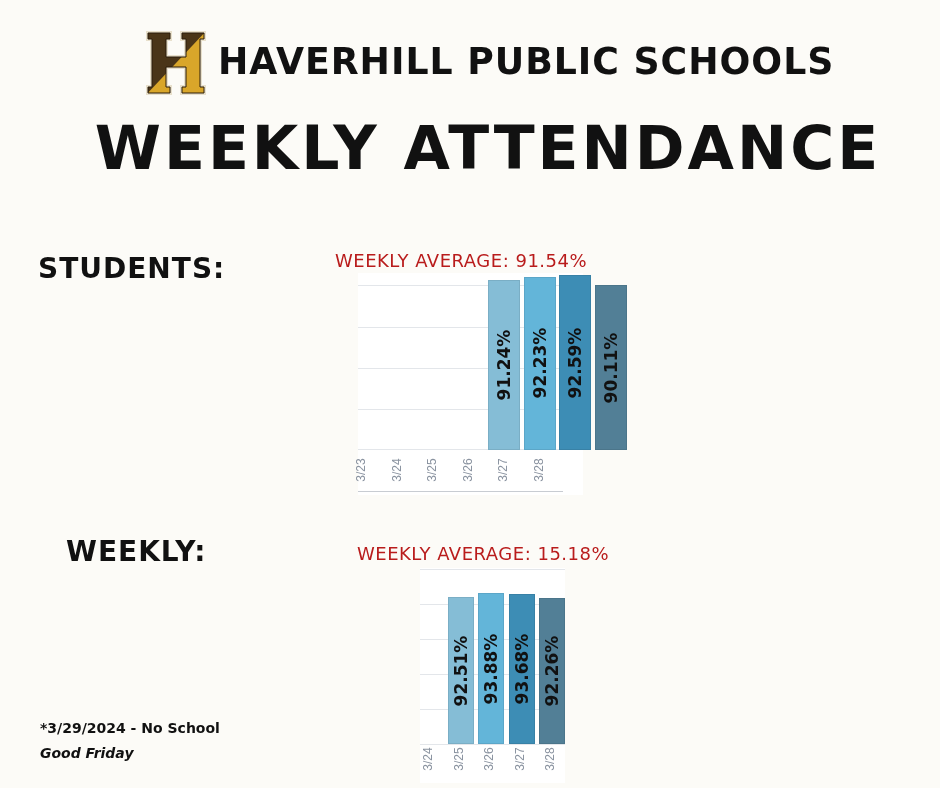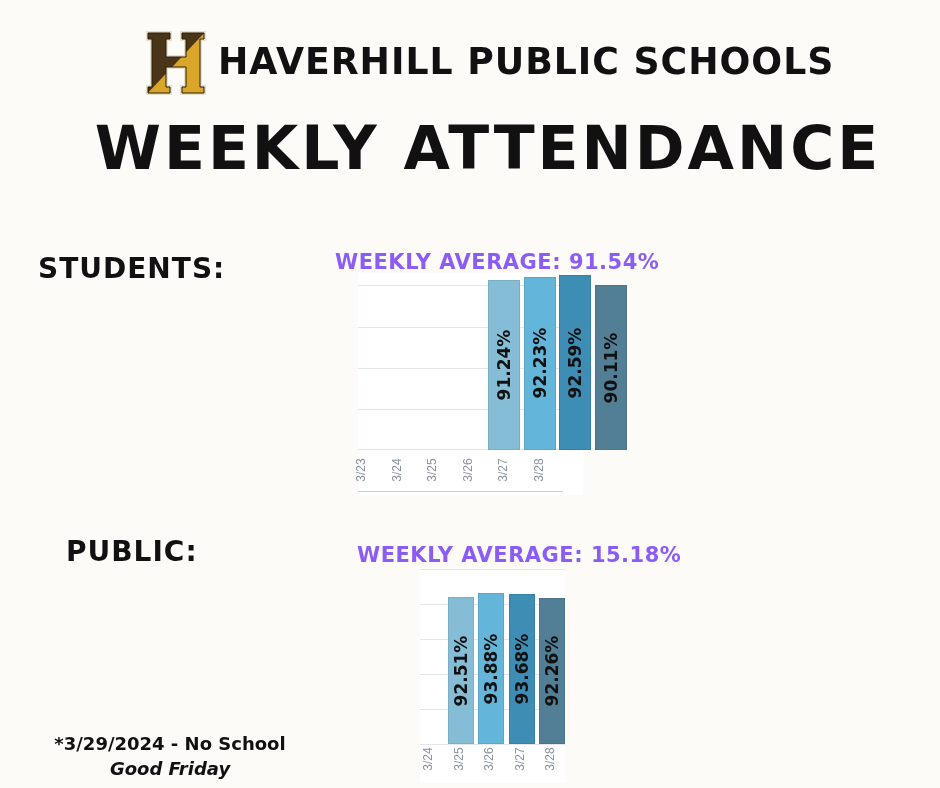--- a/index.html
+++ b/index.html
@@ -1,28 +1,28 @@
 <!DOCTYPE html>
 <html><head>
 <meta charset="utf-8">
 <style>
   html,body{margin:0;padding:0;}
   body{width:940px;height:788px;background:#fcfbf7;position:relative;overflow:hidden;font-family:"DejaVu Sans",sans-serif;color:#111;}
   .logo{position:absolute;left:145px;top:30px;width:62px;height:66px;}
   .brand{position:absolute;left:218px;top:40px;font-family:"DejaVu Sans",sans-serif;font-weight:bold;font-size:37px;letter-spacing:1px;transform:scaleX(0.98);transform-origin:left;color:#111;}
   .title{position:absolute;left:0;width:976px;top:113px;text-align:center;font-family:"DejaVu Sans",sans-serif;font-weight:bold;font-size:60px;letter-spacing:3px;color:#111;}
   .section-label{position:absolute;font-family:"DejaVu Sans",sans-serif;font-weight:bold;font-size:28px;letter-spacing:1px;color:#111;}
-  .avg{position:absolute;font-family:"DejaVu Sans",sans-serif;font-weight:bold;font-size:21px;letter-spacing:0.5px;color:#8b5cf6;}
+  .avg{position:absolute;font-family:"DejaVu Sans",sans-serif;font-weight:normal;font-size:18px;letter-spacing:0.5px;color:#b91c1c;}
   .chart{position:absolute;background:#ffffff;}
   .grid{position:absolute;left:0;right:0;height:1px;background:#e3e6ea;}
   .bar{position:absolute;bottom:0;}
   .bar-label{position:absolute;left:50%;top:50%;transform:translate(-50%,-50%) rotate(-90deg);font-family:"DejaVu Sans",sans-serif;font-weight:bold;font-size:17px;color:#111;white-space:nowrap;}
   .xtick{position:absolute;font-family:"Liberation Sans",sans-serif;font-size:12px;color:#8a93a0;transform:rotate(-90deg);transform-origin:center;white-space:nowrap;width:40px;text-align:center;}
   .axis-line{position:absolute;height:1px;background:#c8ccd2;}
-  .footnote{position:absolute;left:40px;width:260px;text-align:center;font-family:"DejaVu Sans",sans-serif;font-weight:bold;font-size:18px;line-height:24px;color:#111;margin-top:16px;}
+  .footnote{position:absolute;left:40px;width:260px;text-align:left;font-family:"DejaVu Sans",sans-serif;font-weight:bold;font-size:14px;line-height:24px;color:#111;}
 </style>
 </head>
 <body>
 
 <div class="logo">
   <svg width="62" height="66" viewBox="0 0 62 66">
     <defs>
       <clipPath id="hclip">
         <path d="M3 3 H25 V9 H21 V27 H41 V9 H37 V3 H59 V9 H55 V57 H59 V63 H37 V57 H41 V37 H21 V57 H25 V63 H3 V57 H7 V9 H3 Z"></path>
       </clipPath>
@@ -65,21 +65,21 @@
   <div id="students-ticks">
       <div class="xtick" style="left: -17px; top: 190px;">3/23</div>
       <div class="xtick" style="left: 18.5px; top: 190px;">3/24</div>
       <div class="xtick" style="left: 54px; top: 190px;">3/25</div>
       <div class="xtick" style="left: 89.5px; top: 190px;">3/26</div>
       <div class="xtick" style="left: 125px; top: 190px;">3/27</div>
       <div class="xtick" style="left: 160.5px; top: 190px;">3/28</div>
     </div>
 </div>
 
-<div class="section-label" style="left:66px;top:535px;">PUBLIC:</div>
+<div class="section-label" style="left:66px;top:535px;">WEEKLY:</div>
 <div class="avg" style="left:357px;top:543px;">WEEKLY AVERAGE: 15.18%</div>
 
 <div class="chart" style="left:420px;top:568px;width:145px;height:215px;">
   <div class="grid" style="top:1px;"></div>
   <div class="grid" style="top:36px;"></div>
   <div class="grid" style="top:71px;"></div>
   <div class="grid" style="top:106px;"></div>
   <div class="grid" style="top:141px;"></div>
   <div class="grid" style="top:176px;"></div>
   <div id="staff-bars" style="position:absolute;left:0;top:0;width:145px;height:176px;">

